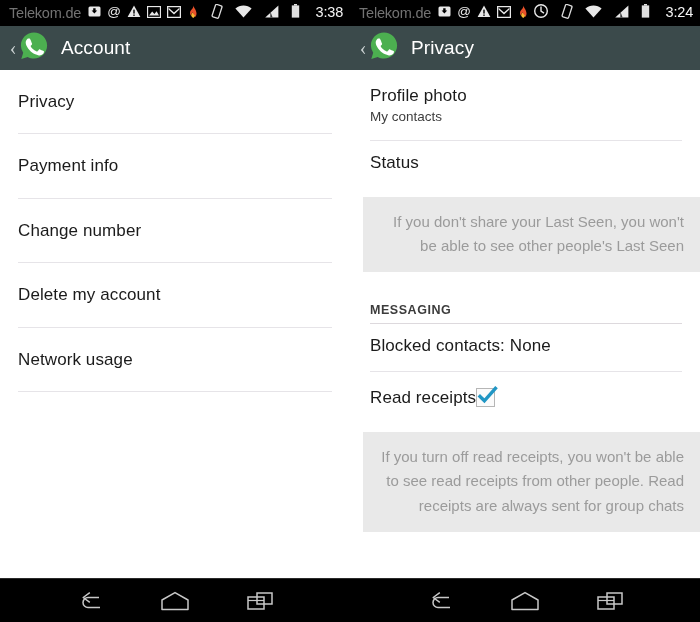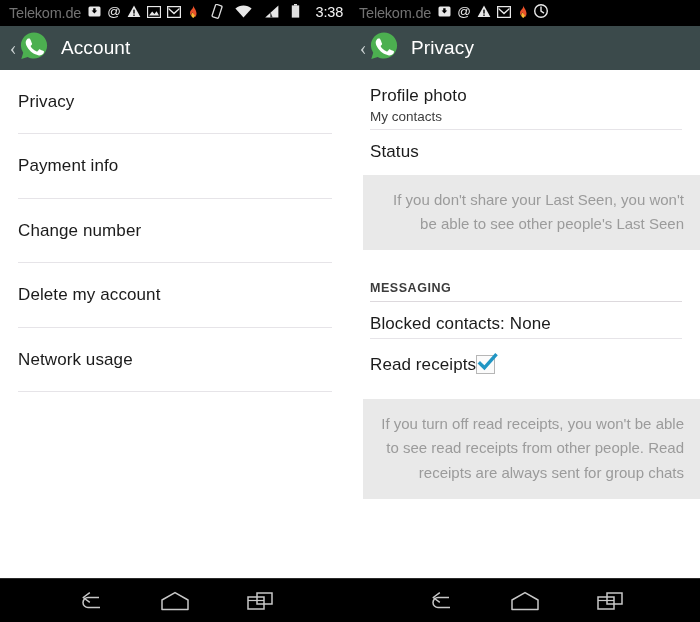--- a/index.html
+++ b/index.html
@@ -132,21 +132,21 @@
   }
 
   
   .panel-left .row-inner {
     padding: 22px 0 21px 0;
   }
   .panel-left .row-title { font-size: 17px; }
 
   
   .panel-right .row { padding: 0 18px 0 20px; }
-  .panel-right .row-inner { padding: 12px 0 3px 0; }
+  .panel-right .row-inner { padding: 12px 0 14px 0; }
 
   .row-flex {
     display: flex;
     align-items: center;
   }
 
   .checkbox {
     width: 19px;
     height: 19px;
     border: 1px solid #b6b6b6;
@@ -361,20 +361,47 @@
                 <path d="M5.6 8.4c-.9.8-1.6 2-1.3 3.5.5.9 1.3 1.6 2 2.1.8-.5 1.5-1.2 1.7-2.2-.3-1.1-1.1-1.4-1.7-2.1-.3-.4-.4-.8-.7-1.3z" fill="#f7b733"></path>
               </svg>
           </span>
           <span class="sbi">
             <svg width="14" height="14" viewBox="0 0 14 14">
                 <circle cx="7" cy="7" r="6.3" fill="none" stroke="#e8e8e8" stroke-width="1.4"></circle>
                 <path d="M7 2.6v4.6l3 1.9" fill="none" stroke="#e8e8e8" stroke-width="1.4"></path>
               </svg>
           </span>
         </span>
+        <span class="sb-right">
+          <span class="sbi">
+            <svg width="12" height="15" viewBox="0 0 12 15">
+                <g transform="rotate(18 6 7.5)">
+                  <rect x="2.6" y="0.8" width="6.8" height="13" rx="1.2" fill="none" stroke="#dcdcdc" stroke-width="1.3"></rect>
+                </g>
+              </svg>
+          </span>
+          <span class="sbi">
+            <svg width="17" height="13" viewBox="0 0 17 13">
+                <path d="M8.5 12.6 0.4 3.4C2.6 1.5 5.4 0.5 8.5 0.5s5.9 1 8.1 2.9z" fill="#e8e8e8"></path>
+              </svg>
+          </span>
+          <span class="sbi">
+            <svg width="15" height="13" viewBox="0 0 15 13">
+                <path d="M14.4 12.6H1.2L14.4 0.4z" fill="#e8e8e8"></path>
+                <path d="M8.6 12.6H6.3V6.3z" fill="#3a3a3a"></path>
+              </svg>
+          </span>
+          <span class="sbi">
+            <svg width="9" height="14" viewBox="0 0 9 14">
+                <rect x="3" y="0" width="3" height="1.6" fill="#e0e0e0"></rect>
+                <rect x="0.8" y="1.4" width="7.4" height="12.2" fill="#e0e0e0"></rect>
+              </svg>
+          </span>
+          <span class="clock">3:24</span>
+        </span>
       </div>
 
       <div class="toolbar">
         <span class="back-chevron">‹</span>
         <span class="wa-logo">
           <svg width="30" height="30" viewBox="0 0 30 30">
             <path d="M15 1.6c7.2 0 13.1 5.8 13.1 13 0 7.2-5.9 13-13.1 13-2.3 0-4.4-.6-6.3-1.6L2.3 28l1.9-6.2a12.8 12.8 0 0 1-2.3-7.3c0-7.1 5.9-12.9 13.1-12.9z" fill="#4caf50"></path>
             <path d="M11.2 8.2c-.3-.7-.6-.7-.9-.7h-.8c-.3 0-.8.1-1.2.6-.4.5-1.6 1.5-1.6 3.7s1.6 4.3 1.8 4.6c.2.3 3.1 5 7.7 6.8 3.8 1.5 4.6 1.2 5.4 1.1.8-.1 2.6-1 3-2 .4-1 .4-1.8.3-2-.1-.2-.4-.3-.9-.5-.4-.2-2.6-1.3-3-1.4-.4-.2-.7-.2-1 .2-.3.4-1.1 1.4-1.4 1.7-.3.3-.5.4-.9.1-.4-.2-1.8-.7-3.5-2.1-1.3-1.1-2.2-2.5-2.4-2.9-.2-.4 0-.6.2-.8.2-.2.4-.5.6-.7.2-.2.3-.4.4-.7.1-.3.1-.5 0-.7-.1-.2-.9-2.4-1.3-3.3z" fill="#ffffff"></path>
           </svg>
         </span>

